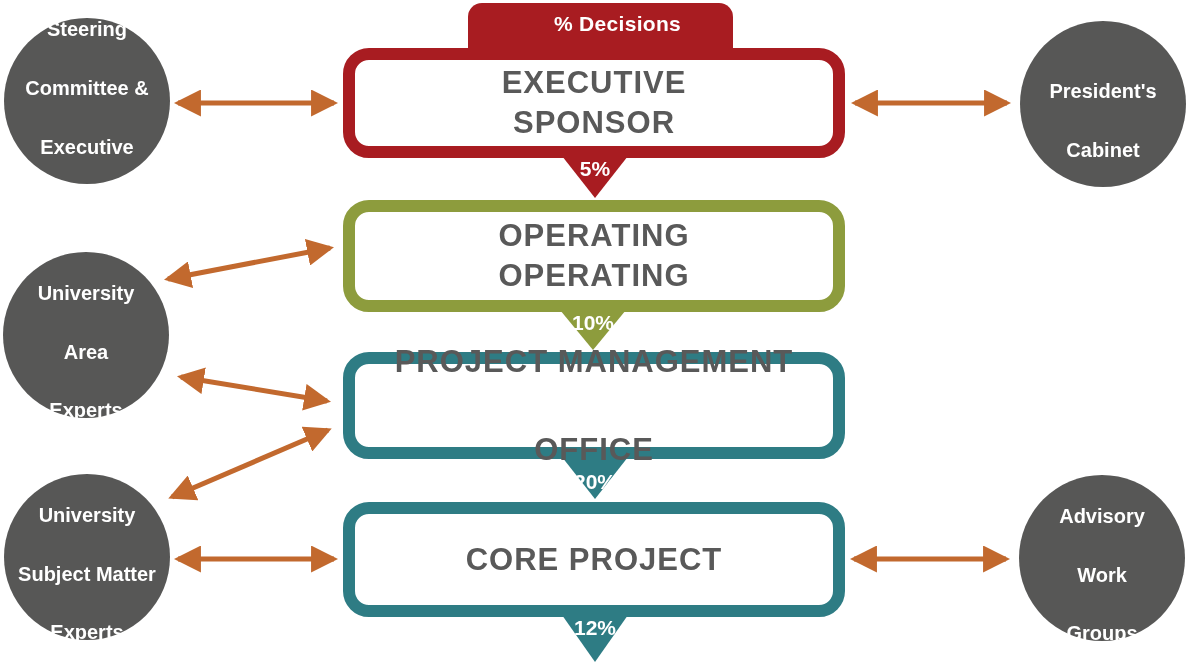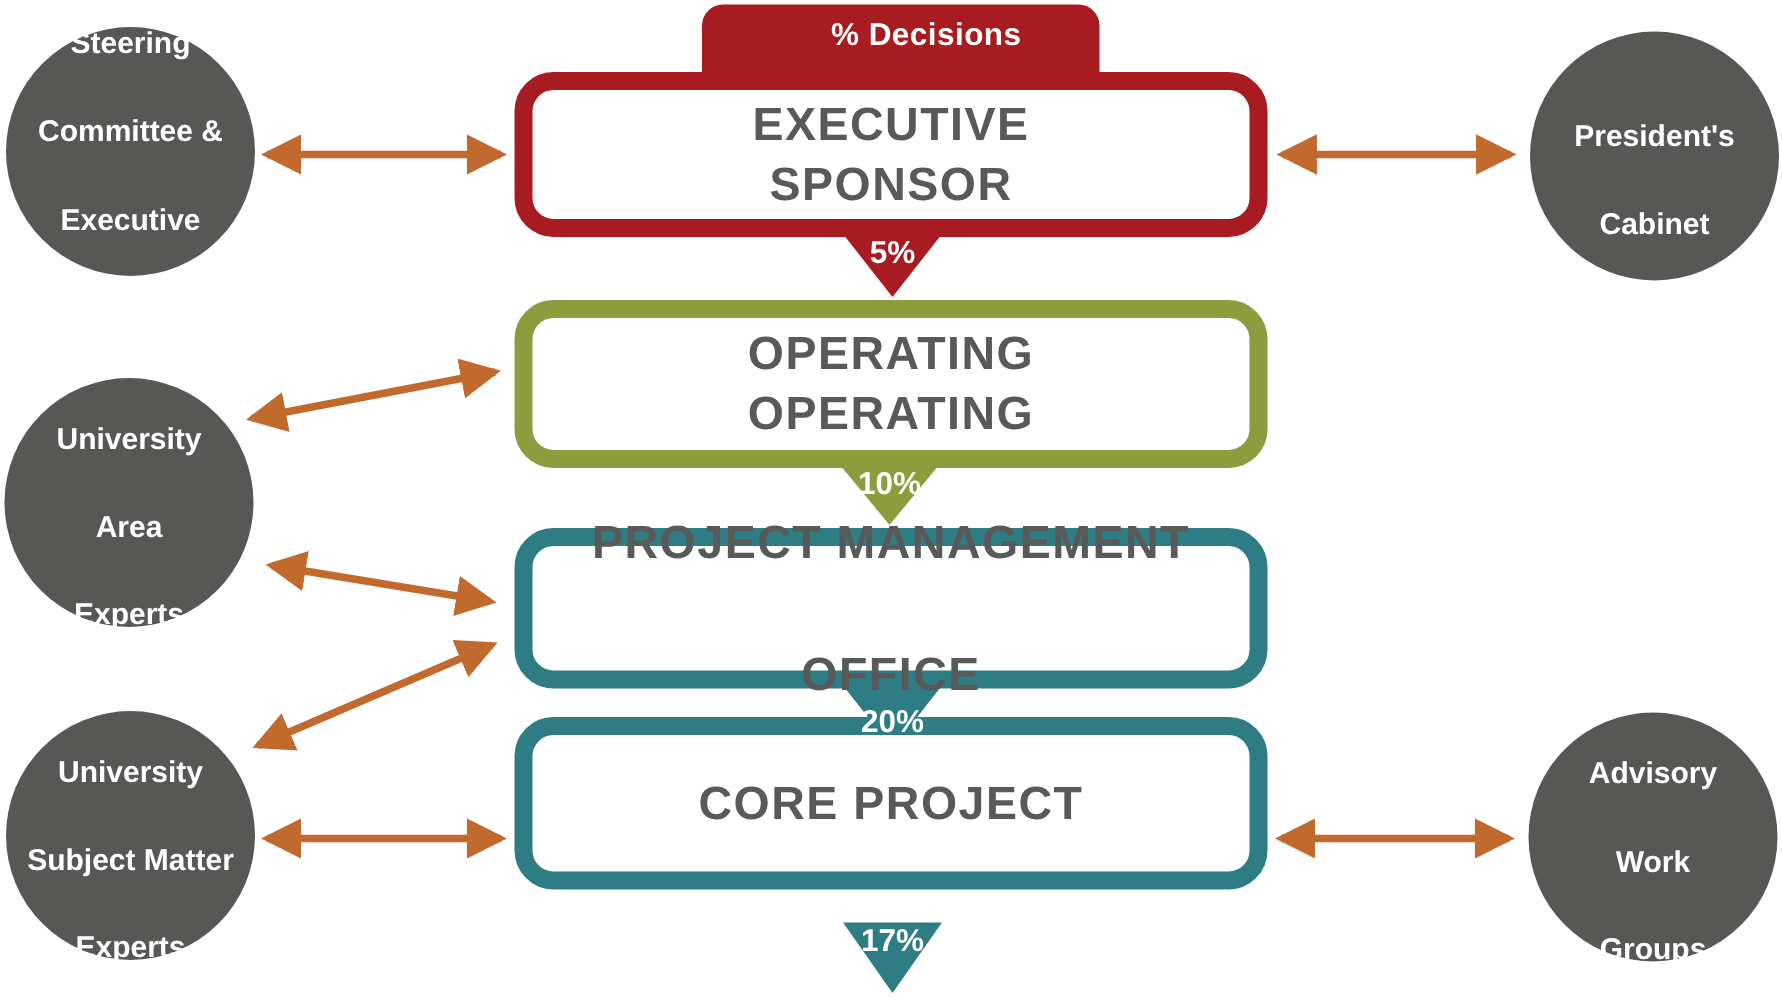--- a/index.html
+++ b/index.html
@@ -60,25 +60,25 @@
   <div class="tri green" style="left:560px;top:310px;border-top-width:40px;"></div>
   <span class="pct" style="left:553px;top:311px;">10%</span>
 
   <div class="tier teal" style="top:352px;height:107px;gap:48px;">
     <span class="tline">PROJECT MANAGEMENT</span>
     <span class="tline">OFFICE</span>
   </div>
   <div class="tri teal" style="left:562px;top:457px;border-top-width:42px;"></div>
   <span class="pct" style="left:555px;top:458px;margin-top:12px;">20%</span>
 
-  <div class="tier teal" style="top:478px;height:115px;">
+  <div class="tier teal" style="top:502px;height:115px;">
     <span class="tline">CORE PROJECT</span>
   </div>
   <div class="tri teal" style="left:562px;top:615px;border-top-width:47px;"></div>
-  <span class="pct" style="left:555px;top:616px;">17%</span>
+  <span class="pct" style="left:555px;top:616px;">12%</span>
 
   <div class="circle" style="left:4px;top:18px;">
     <span>Steering</span>
     <span>Committee &amp;</span>
     <span>Executive</span>
     <span>Commitee</span>
   </div>
 
   <div class="circle" style="left:1020px;top:21px;">
     <span>President's</span>

